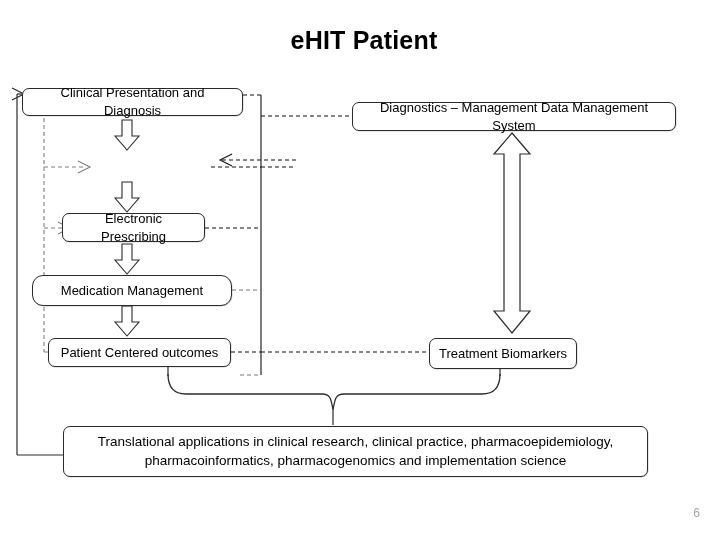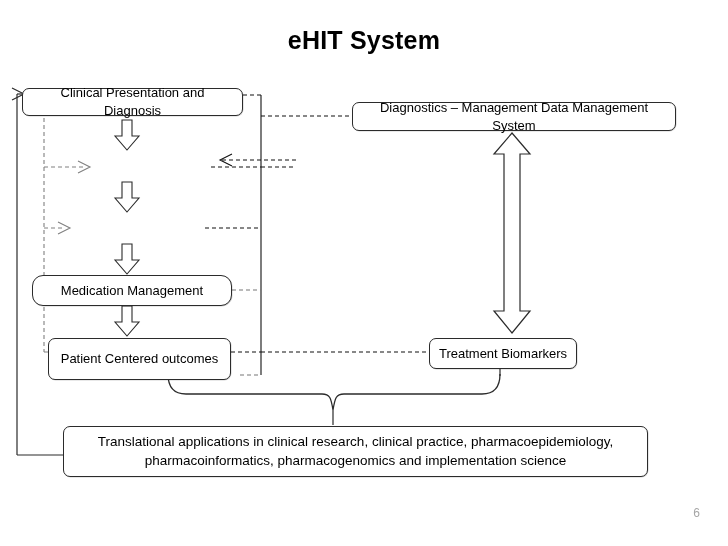--- a/index.html
+++ b/index.html
@@ -19,21 +19,21 @@
             font-weight:bold;font-size:13px;border-radius:6px;
             box-shadow:1px 1px 2px rgba(0,0,0,.28);}
   .box.wide{font-size:13.5px;}
   .pagenum{position:absolute;right:28px;bottom:26px;font-size:12px;color:#a6a6a6;}
 </style>
 </head>
 <body>
 
 <div id="canvas">
 
-  <div class="title">eHIT System</div>
+  <div class="title">eHIT Patient</div>
 
   <svg class="svg-layer" viewBox="0 0 728 546" xmlns="http://www.w3.org/2000/svg">
 
     <g stroke="#2b2b2b" stroke-width="1.2" fill="none">
       <path d="M17 455 L17 94"></path>
       <path d="M17 455 L70 455"></path>
       <path d="M17 94 L26 94"></path>
       <path d="M12 88 L24 94 L12 100" stroke-width="1.2"></path>
     </g>
 
@@ -110,26 +110,29 @@
       <path d="M500 367 L500 376"></path>
       <path d="M333 410 L333 425"></path>
     </g>
   </svg>
 
   <div class="box" style="left:22px;top:88px;width:221px;height:28px;">
     <span>Clinical Presentation and Diagnosis</span>
   </div>
 
 
+  <div class="box" style="left:62px;top:213px;width:143px;height:29px;">
+    <span>Electronic Prescribing</span>
+  </div>
 
   <div class="box" style="left:32px;top:275px;width:200px;height:31px;border-radius:11px;">
     <span>Medication Management</span>
   </div>
 
-  <div class="box" style="left:48px;top:338px;width:183px;height:42px;">
+  <div class="box" style="left:48px;top:338px;width:183px;height:29px;">
     <span>Patient Centered outcomes</span>
   </div>
 
   <div class="box" style="left:352px;top:102px;width:324px;height:29px;">
     <span>Diagnostics – Management Data Management System</span>
   </div>
 
 
   <div class="box" style="left:429px;top:338px;width:148px;height:31px;">
     <span>Treatment Biomarkers</span>

